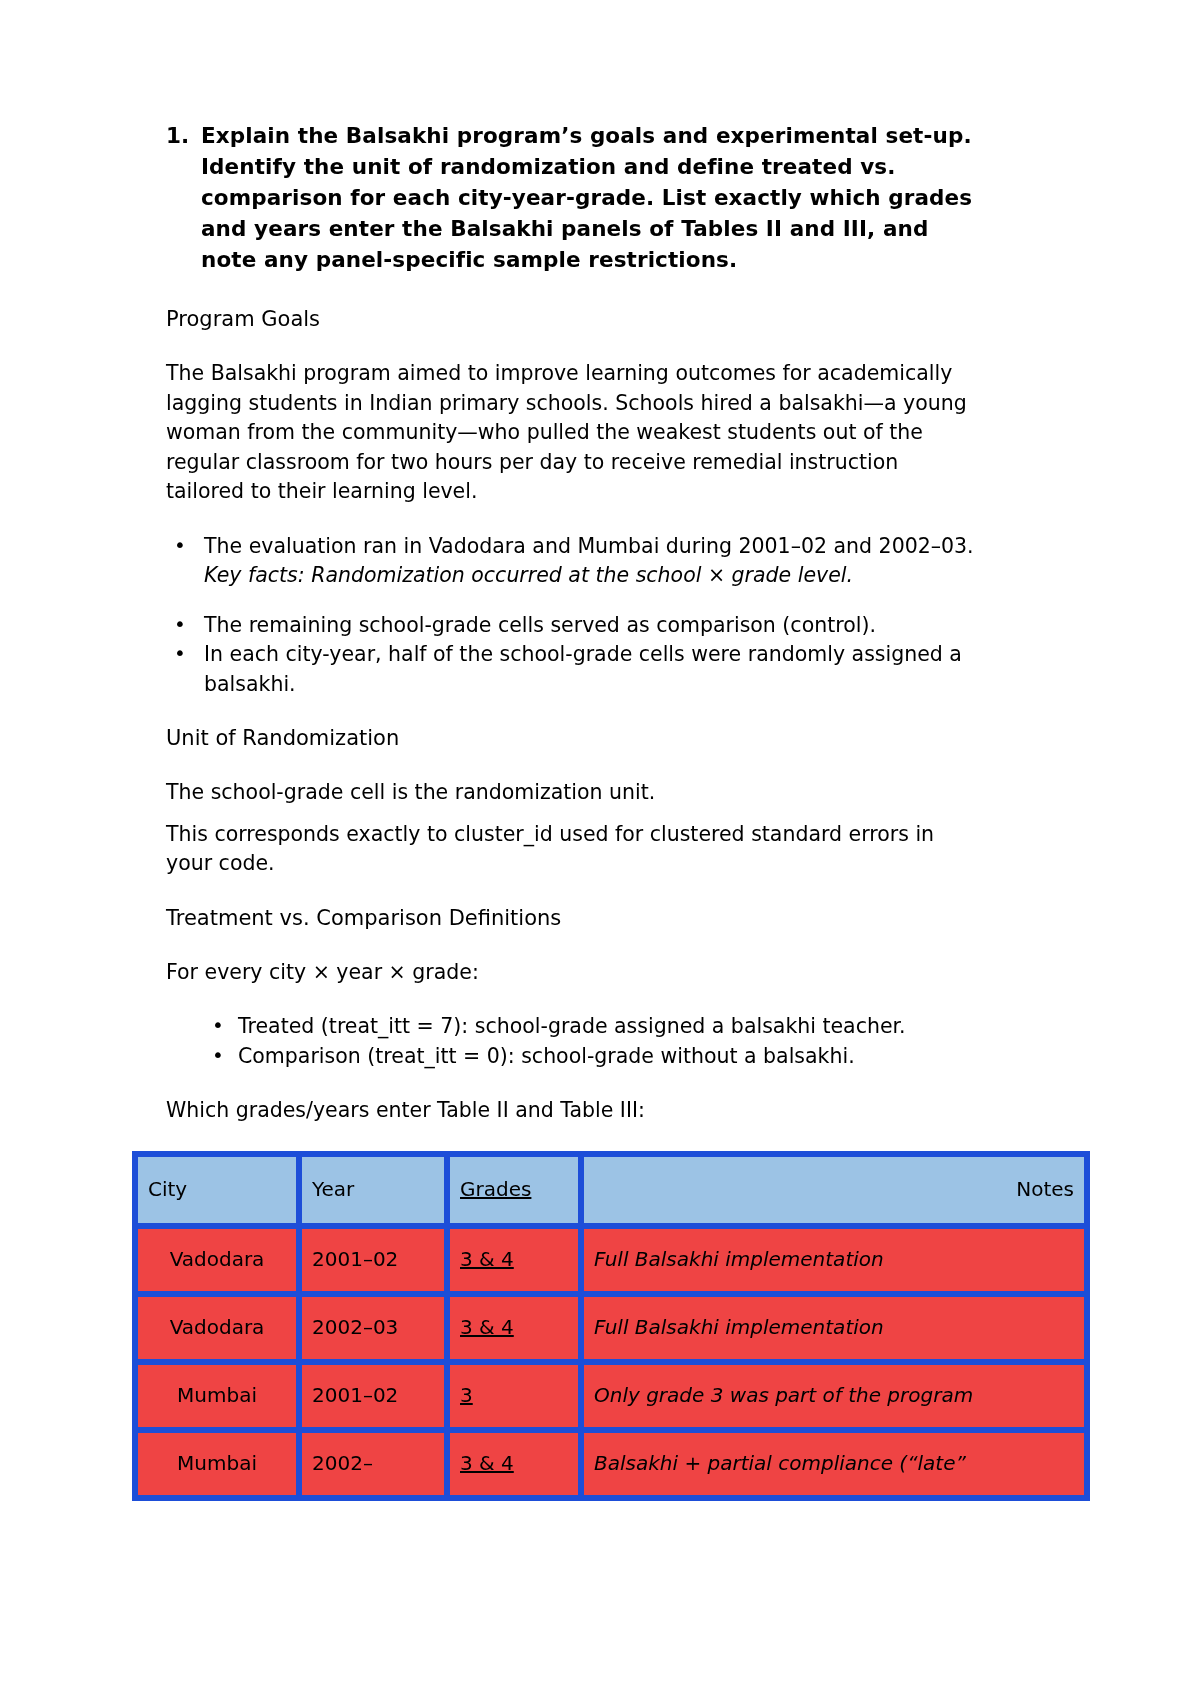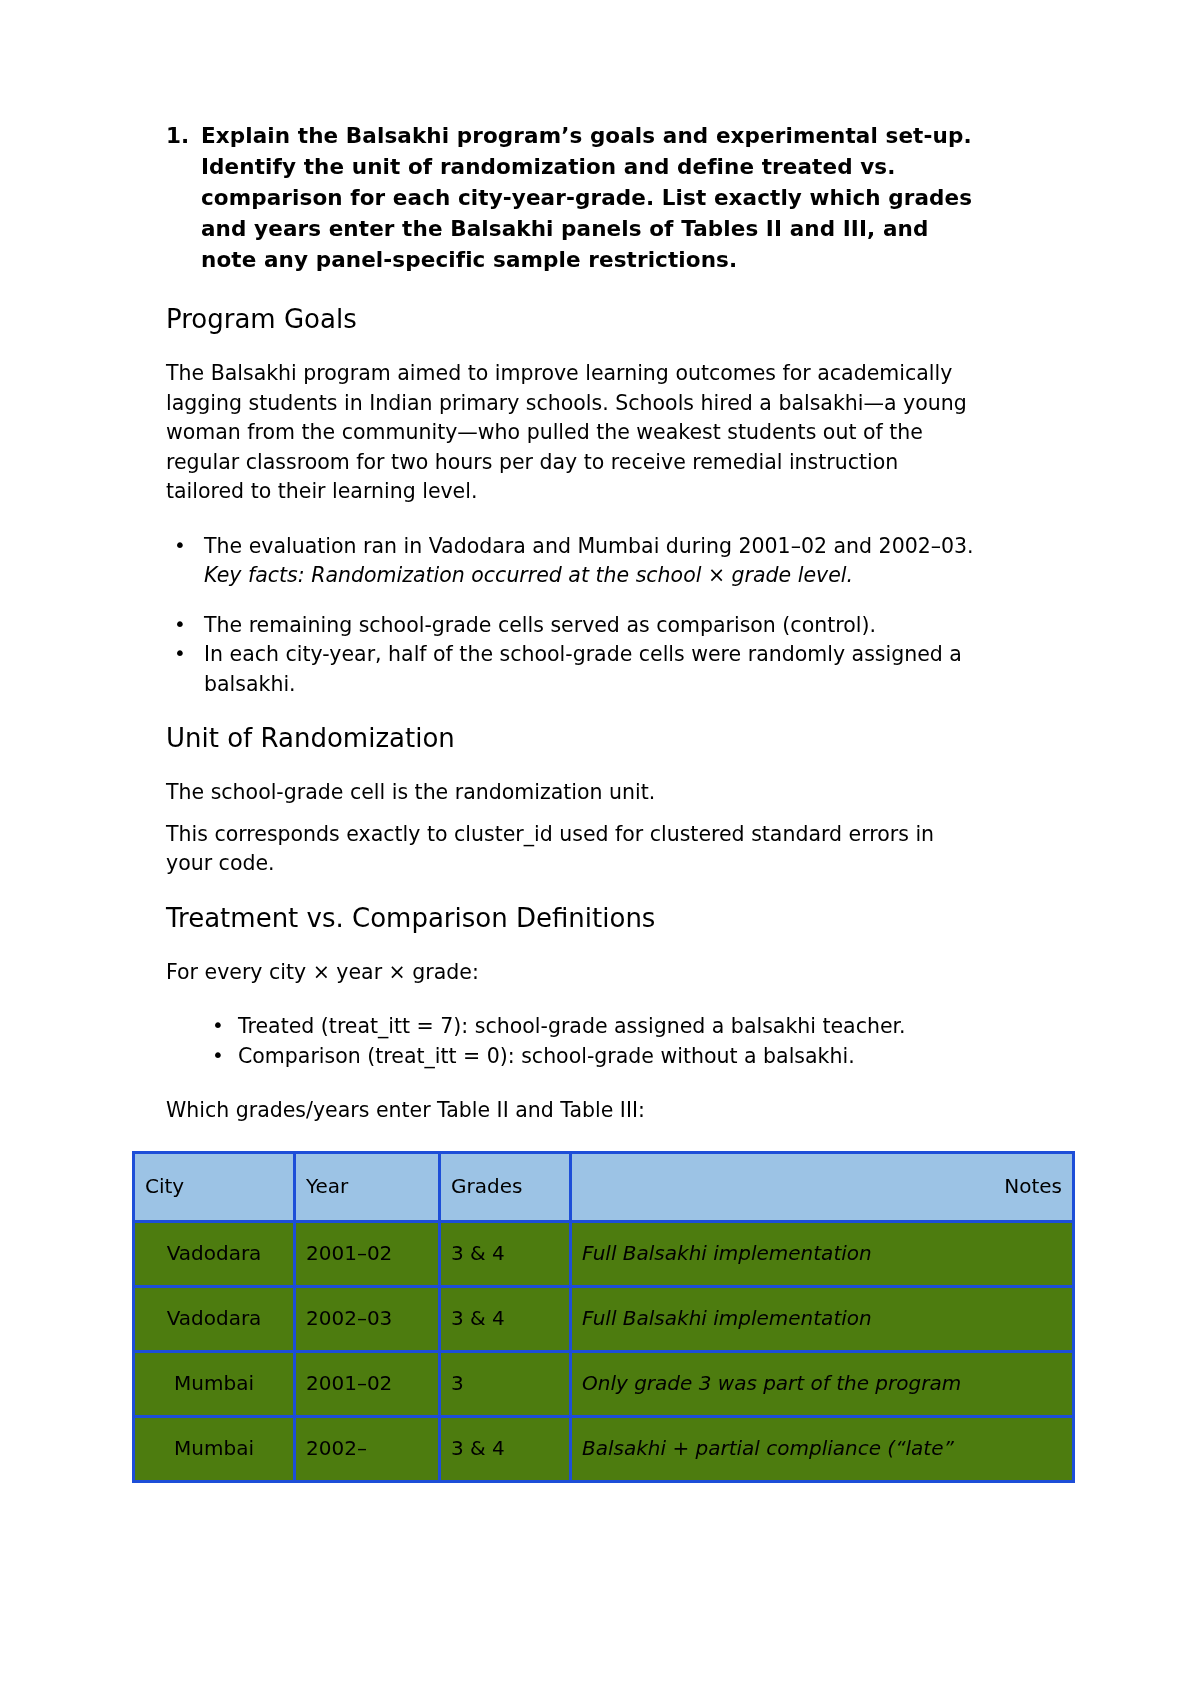--- a/index.html
+++ b/index.html
@@ -45,21 +45,21 @@
     flex: 0 0 35px;
     font-weight: bold;
   }
   .q-text {
     flex: 1 1 auto;
     text-align: left;
   }
 
   
   .sub-head {
-    font-size: 26px;
+    font-size: 21px;
     line-height: 29px;
     margin: 3px 0 25px 0;
   }
   .para {
     font-size: 20.5px;
     line-height: 29.5px;
     margin: 12px 0 25px 0;
   }
   .tight {
     margin-bottom: 0;
@@ -109,40 +109,40 @@
     width: 848px;
     margin-left: -34px;
   }
   table.grid {
     border-collapse: collapse;
     width: 848px;
     table-layout: fixed;
   }
   table.grid th,
   table.grid td {
-    border: 3px solid #1d4ed8;
+    border: 6px solid #1d4ed8;
     font-size: 20px;
     line-height: 27px;
     font-weight: normal;
     vertical-align: middle;
     padding: 6px 10px 6px 10px;
     word-wrap: break-word;
     overflow-wrap: break-word;
   }
   table.grid thead th {
     background: #9cc3e5;
     height: 54px;
   }
   table.grid tbody td {
-    background: #4d7c0f;
+    background: #ef4444;
     height: 50px;
   }
   .col-city   { width: 138px; text-align: center; }
   .col-year   { width: 122px; text-align: left; }
-  .col-grades { width: 108px; text-align: left; }
+  .col-grades { width: 108px; text-align: left; text-decoration: underline; }
   .col-notes  { width: 480px; text-align: left; }
 
   td.col-city   { text-align: center; }
   td.col-year   { text-align: left; }
   td.col-grades { text-align: left; padding-left: 14px; }
   td.col-notes  { text-align: left; padding-left: 16px; font-style: italic; }
 
   th.col-city   { text-align: left; padding-left: 22px; }
   th.col-year   { text-align: left; padding-left: 18px; }
   th.col-grades { text-align: left; padding-left: 10px; }

